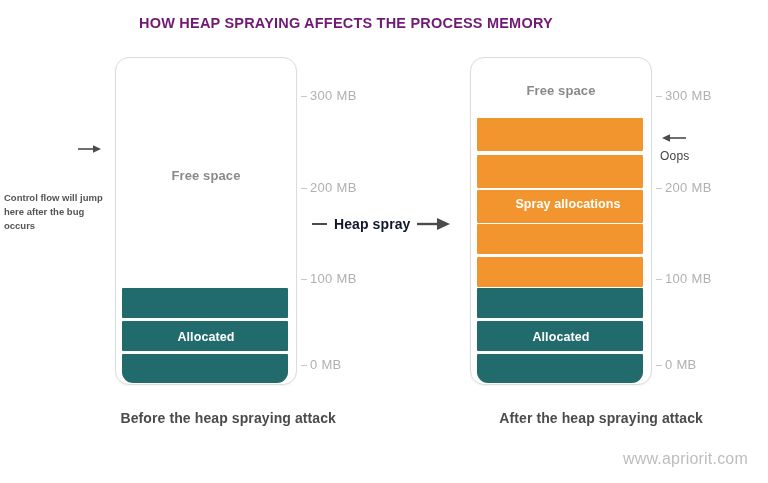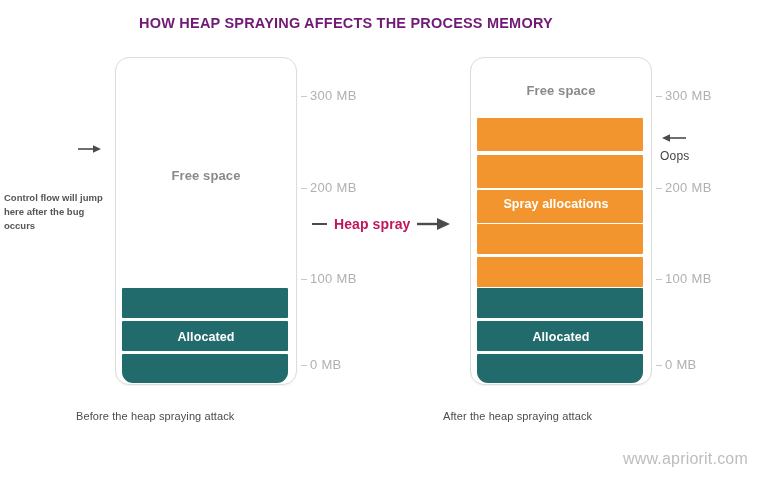--- a/index.html
+++ b/index.html
@@ -151,36 +151,36 @@
   }
   .heapspray .dash {
     width: 15px;
     height: 2px;
     background: #4b4b4b;
     display: block;
   }
   .heapspray .hs-text {
     font-size: 14px;
     font-weight: bold;
-    color: #be185d;
+    color: #0f172a;
     letter-spacing: 0.1px;
   }
   .heapspray .big-arrow {
     width: 34px;
     height: 14px;
   }
 
   
   .caption {
     position: absolute;
     top: 410px;
     width: 260px;
-    text-align: left;
-    font-size: 11px;
-    font-weight: normal;
+    text-align: right;
+    font-size: 14px;
+    font-weight: bold;
     color: #4b4b4b;
     letter-spacing: 0.1px;
   }
   .caption-left  { left: 76px; }
   .caption-right { left: 443px; }
 
   
   .footer {
     position: absolute;
     right: 20px;
@@ -226,21 +226,21 @@
       <div class="block orange" style="position: absolute; left: 477px; top: 118px; height: 33px;"></div>
       <div class="block orange" style="position: absolute; left: 477px; top: 155px; height: 33px;"></div>
       <div class="block orange" style="position: absolute; left: 477px; top: 190px; height: 33px;"></div>
       <div class="block orange" style="position: absolute; left: 477px; top: 224px; height: 30px;"></div>
       <div class="block orange" style="position: absolute; left: 477px; top: 257px; height: 30px;"></div>
       <div class="block teal" style="position: absolute; left: 477px; top: 288px; height: 30px;"></div>
       <div class="block teal" style="position: absolute; left: 477px; top: 321px; height: 30px;"></div>
       <div class="block teal bottom-round" style="position: absolute; left: 477px; top: 354px; height: 29px;"></div>
     </div>
 
-  <div class="block-label" style="left:470px; width:172px; top:197px;">Spray allocations</div>
+  <div class="block-label" style="left:470px; width:172px; top:197px;padding-left:12px;">Spray allocations</div>
 
   <div class="block-label" style="left:470px; width:182px; top:330px;">Allocated</div>
 
   <div id="right-axis">
       <div class="axis-tick axis-right" style="top: 88px;">300 MB</div>
       <div class="axis-tick axis-right" style="top: 180px;">200 MB</div>
       <div class="axis-tick axis-right" style="top: 271px;">100 MB</div>
       <div class="axis-tick axis-right" style="top: 357px;">0 MB</div>
     </div>
 

